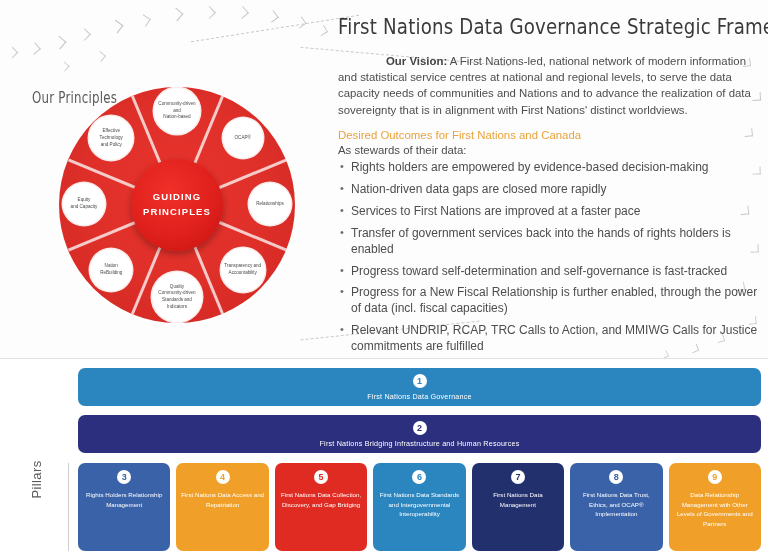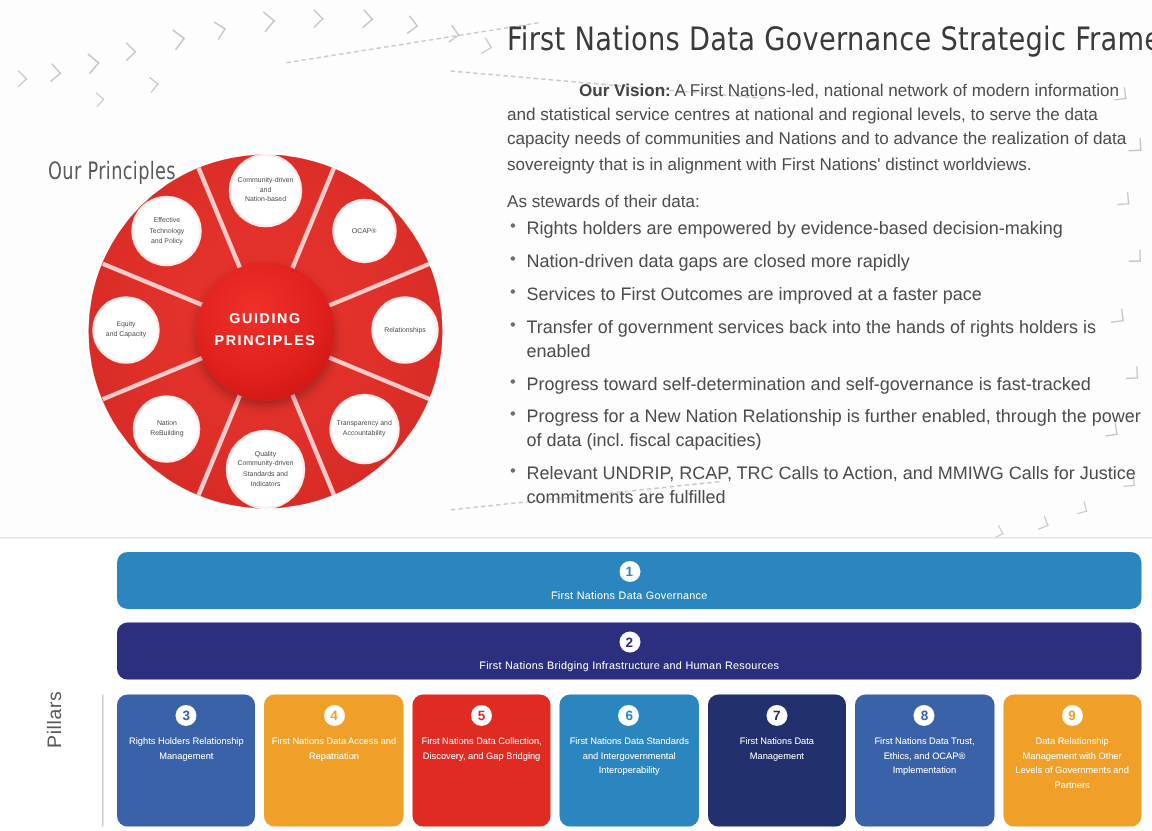--- a/index.html
+++ b/index.html
@@ -27,21 +27,21 @@
   }
   .dashcurve {
     position: absolute;
     border-top: 1.4px dashed #c9c9c9;
     pointer-events: none;
   }
 
   
   #flower-panel {
     position: absolute; left: 0; top: 0;
-    width: 330px; height: 360px; margin-top: 16px;
+    width: 330px; height: 360px;
   }
   #our-principles {
     position: absolute; left: 32px; top: 88px;
     font-family: "DejaVu Sans Condensed", "Liberation Sans Narrow", "Liberation Sans", sans-serif;
     font-size: 16px; color: #595959;
     letter-spacing: .3px;
     transform: scaleX(.82);
     transform-origin: left center;
     white-space: nowrap;
   }
@@ -344,28 +344,29 @@
     </div>
   </div>
 
   <div id="right-col">
     <div id="main-title">First Nations Data Governance Strategic Framework</div>
 
     <div id="vision">
       <b>Our Vision:</b><span> A First Nations-led, national network of modern information and statistical service centres at national and regional levels, to serve the data capacity needs of communities and Nations and to advance the realization of data sovereignty that is in alignment with First Nations' distinct worldviews.</span>
     </div>
 
+    <div id="outcomes-heading">Desired Outcomes for First Nations and Canada</div>
     <div id="stewards">As stewards of their data:</div>
     <ul id="outcome-list">
         <li>Rights holders are empowered by evidence-based decision-making</li>
         <li>Nation-driven data gaps are closed more rapidly</li>
-        <li>Services to First Outcomes are improved at a faster pace</li>
+        <li>Services to First Nations are improved at a faster pace</li>
         <li>Transfer of government services back into the hands of rights holders is enabled</li>
         <li>Progress toward self-determination and self-governance is fast-tracked</li>
-        <li>Progress for a New Nation Relationship is further enabled, through the power of data (incl. fiscal capacities)</li>
+        <li>Progress for a New Fiscal Relationship is further enabled, through the power of data (incl. fiscal capacities)</li>
         <li>Relevant UNDRIP, RCAP, TRC Calls to Action, and MMIWG Calls for Justice commitments are fulfilled</li>
       </ul>
   </div>
 
   <div id="lower"></div>
 
   <div class="band" id="band-1" style="background: rgb(43, 134, 192);">
     <div class="band-num" style="color: rgb(43, 134, 192);">1</div>
     <div class="band-text">First Nations Data Governance</div>
   </div>

